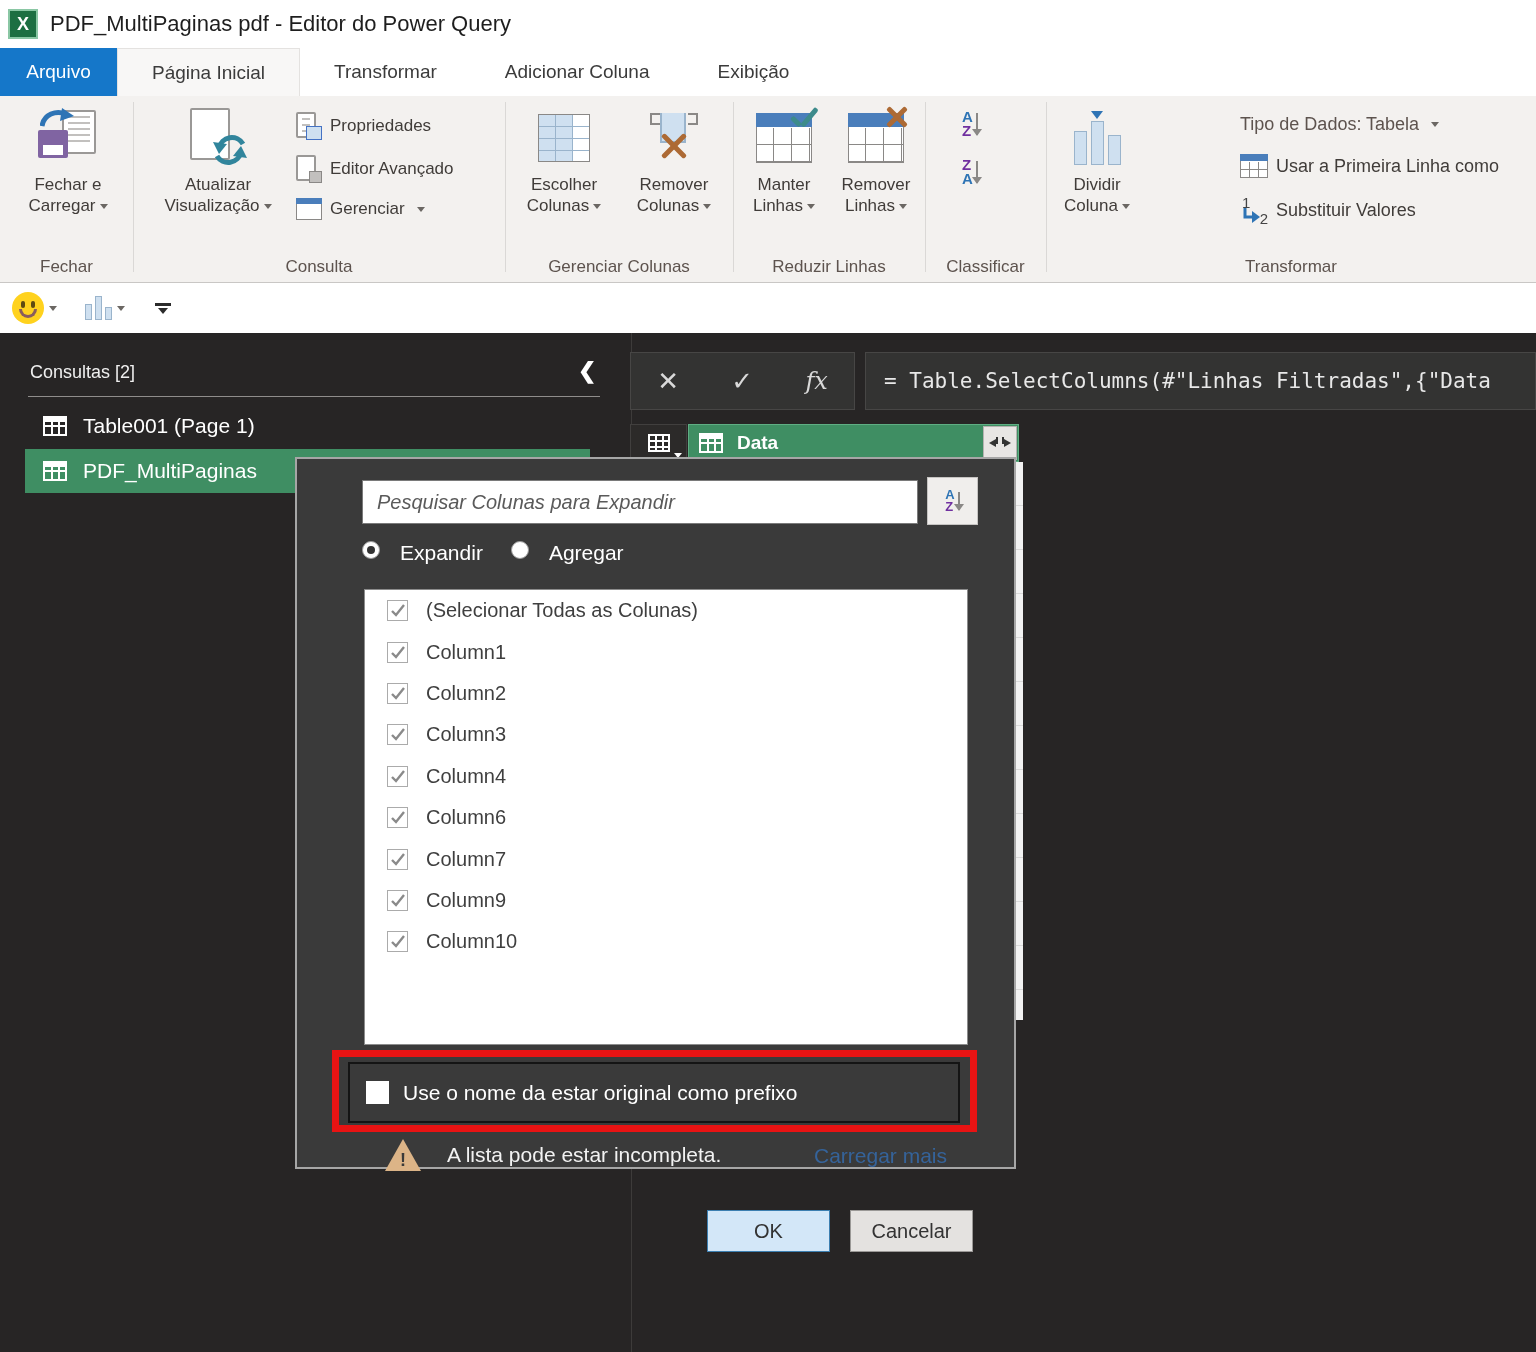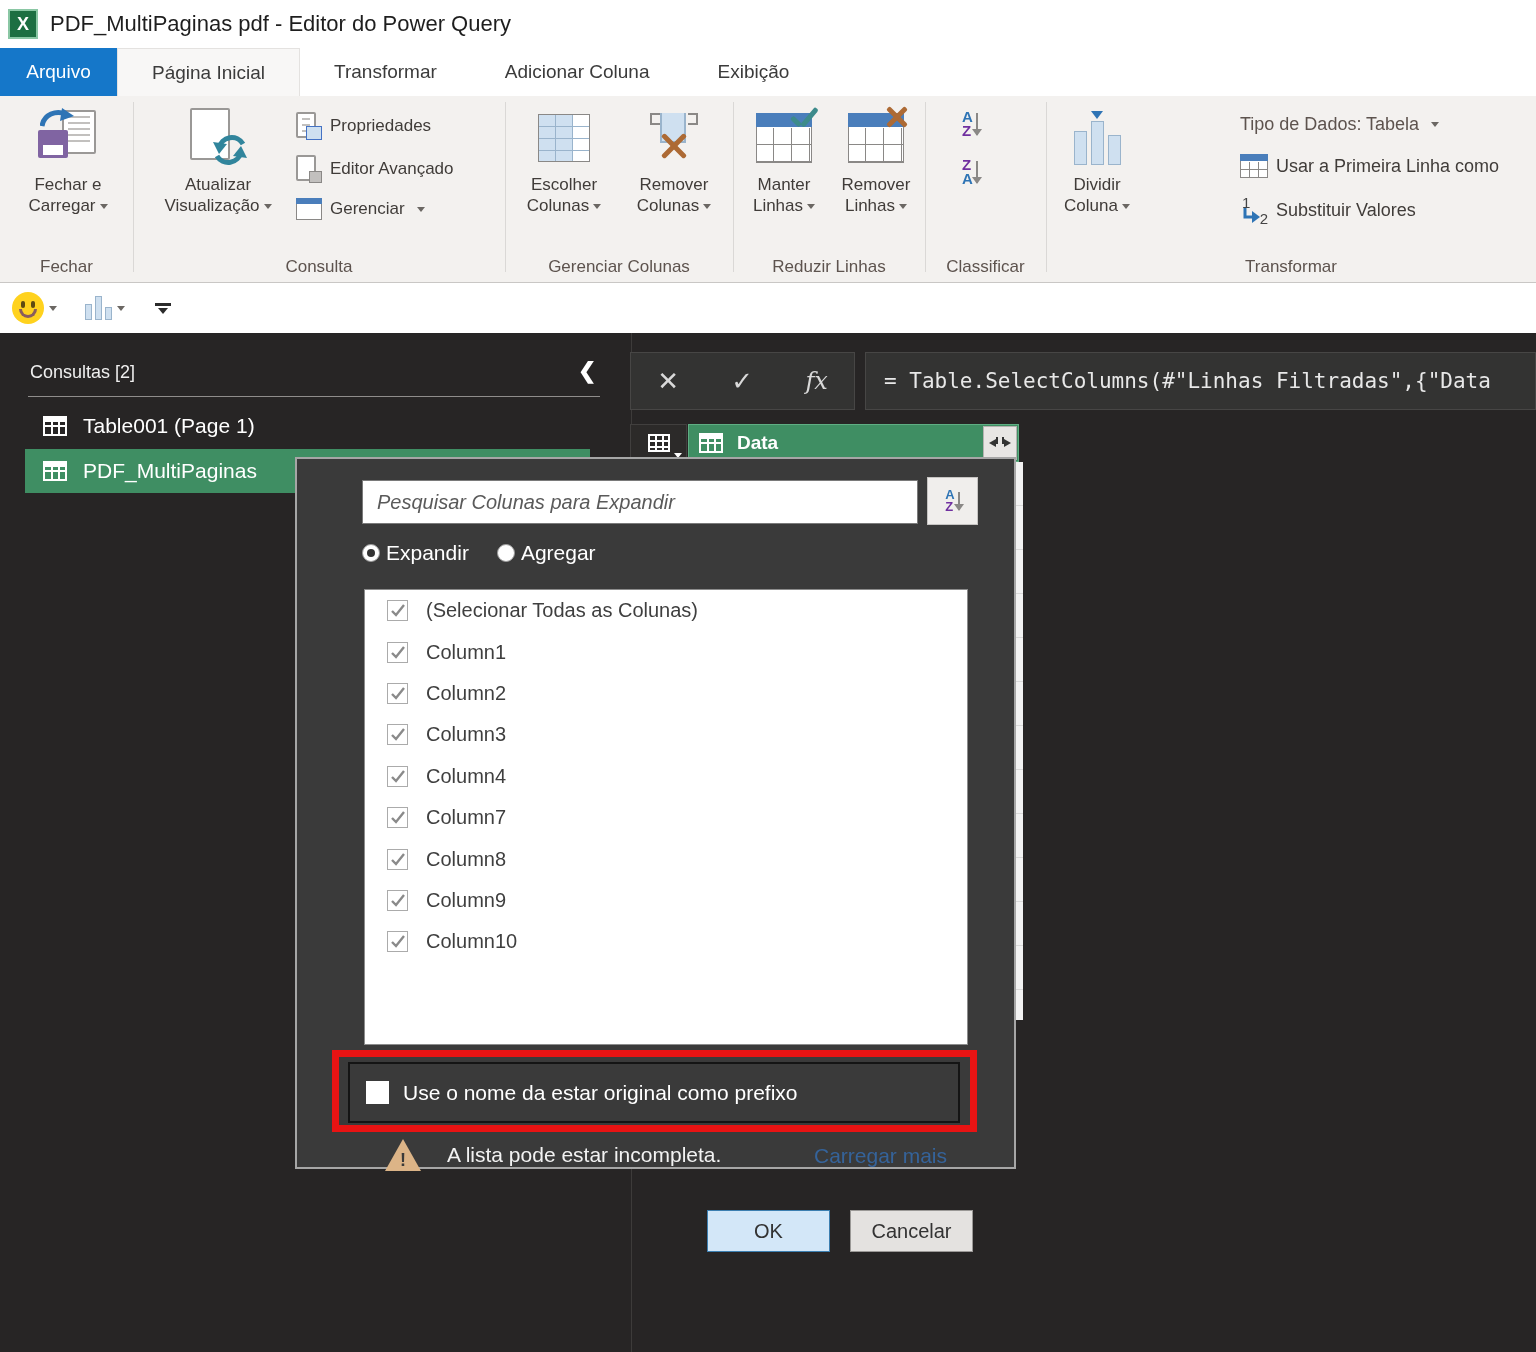--- a/index.html
+++ b/index.html
@@ -108,21 +108,21 @@
     background-image:repeating-linear-gradient(#f2f2f2 0 43px, #d9d9d9 43px 44px); }
 
   
   .dialog { left:295px; top:457px; width:721px; height:712px; background:#3a3a3a; border:2px solid #a6a6a6; }
   .search-input { position:absolute; left:65px; top:21px; width:556px; height:44px; background:#fff; border:1px solid #7a7a7a;
     font-style:italic; font-size:20px; color:#444; padding:0 14px; font-family:"Liberation Sans", sans-serif; }
   .search-input::placeholder { color:#5a5a5a; font-style:italic; opacity:1; }
   .az-btn { position:absolute; left:630px; top:18px; width:51px; height:48px; background:#f0eeec; border:1px solid #c6c4c2;
     display:flex; align-items:center; justify-content:center; cursor:pointer; }
   .radio-row { position:absolute; left:65px; top:82px; display:flex; align-items:center; gap:28px; }
-  .radio-item { display:flex; align-items:center; gap:6px; cursor:pointer; }
+  .radio-item { display:flex; align-items:flex-start; gap:20px; cursor:pointer; }
   .radio { width:18px; height:18px; border-radius:50%; background:#fff; border:1px solid #9a9a9a; position:relative; flex:none; }
   .radio.on::after { content:""; position:absolute; left:4px; top:4px; width:8px; height:8px; border-radius:50%; background:#333; }
   .radio-label { color:#fff; font-size:21px; }
   .col-list { position:absolute; left:67px; top:130px; width:604px; height:456px; background:#fff; border:1px solid #8c8c8c; overflow:hidden; }
   .col-row { height:41.4px; display:flex; align-items:center; padding-left:22px; gap:18px; cursor:pointer; }
   .cb { width:21px; height:21px; background:#fff; border:1px solid #ababab; position:relative; flex:none; }
   .cb svg { position:absolute; left:1px; top:1px; }
   .col-row .col-label { font-size:20px; color:#3f3f3f; }
   .red-rect { position:absolute; left:35px; top:591px; width:645px; height:82px; border:7px solid #e81313; }
   .prefix-box { position:absolute; left:51px; top:603px; width:612px; height:61px; border:2px solid #141414; display:flex; align-items:center; }
@@ -467,38 +467,38 @@
   <div class="col-row">
     <span class="cb">
       <svg width="18" height="18" viewBox="0 0 18 18">
               <polyline points="3,9 7,13 15,3" fill="none" stroke="#8a8a8a" stroke-width="2.4"></polyline>
             </svg>
     </span>
     <span class="col-label">Column4</span>
   </div>
 
 
+  <div class="col-row">
+    <span class="cb">
+      <svg width="18" height="18" viewBox="0 0 18 18">
+              <polyline points="3,9 7,13 15,3" fill="none" stroke="#8a8a8a" stroke-width="2.4"></polyline>
+            </svg>
+    </span>
+    <span class="col-label">Column6</span>
+  </div>
 
   <div class="col-row">
     <span class="cb">
       <svg width="18" height="18" viewBox="0 0 18 18">
               <polyline points="3,9 7,13 15,3" fill="none" stroke="#8a8a8a" stroke-width="2.4"></polyline>
             </svg>
     </span>
     <span class="col-label">Column7</span>
   </div>
 
-  <div class="col-row">
-    <span class="cb">
-      <svg width="18" height="18" viewBox="0 0 18 18">
-              <polyline points="3,9 7,13 15,3" fill="none" stroke="#8a8a8a" stroke-width="2.4"></polyline>
-            </svg>
-    </span>
-    <span class="col-label">Column8</span>
-  </div>
 
   <div class="col-row">
     <span class="cb">
       <svg width="18" height="18" viewBox="0 0 18 18">
               <polyline points="3,9 7,13 15,3" fill="none" stroke="#8a8a8a" stroke-width="2.4"></polyline>
             </svg>
     </span>
     <span class="col-label">Column9</span>
   </div>
 

